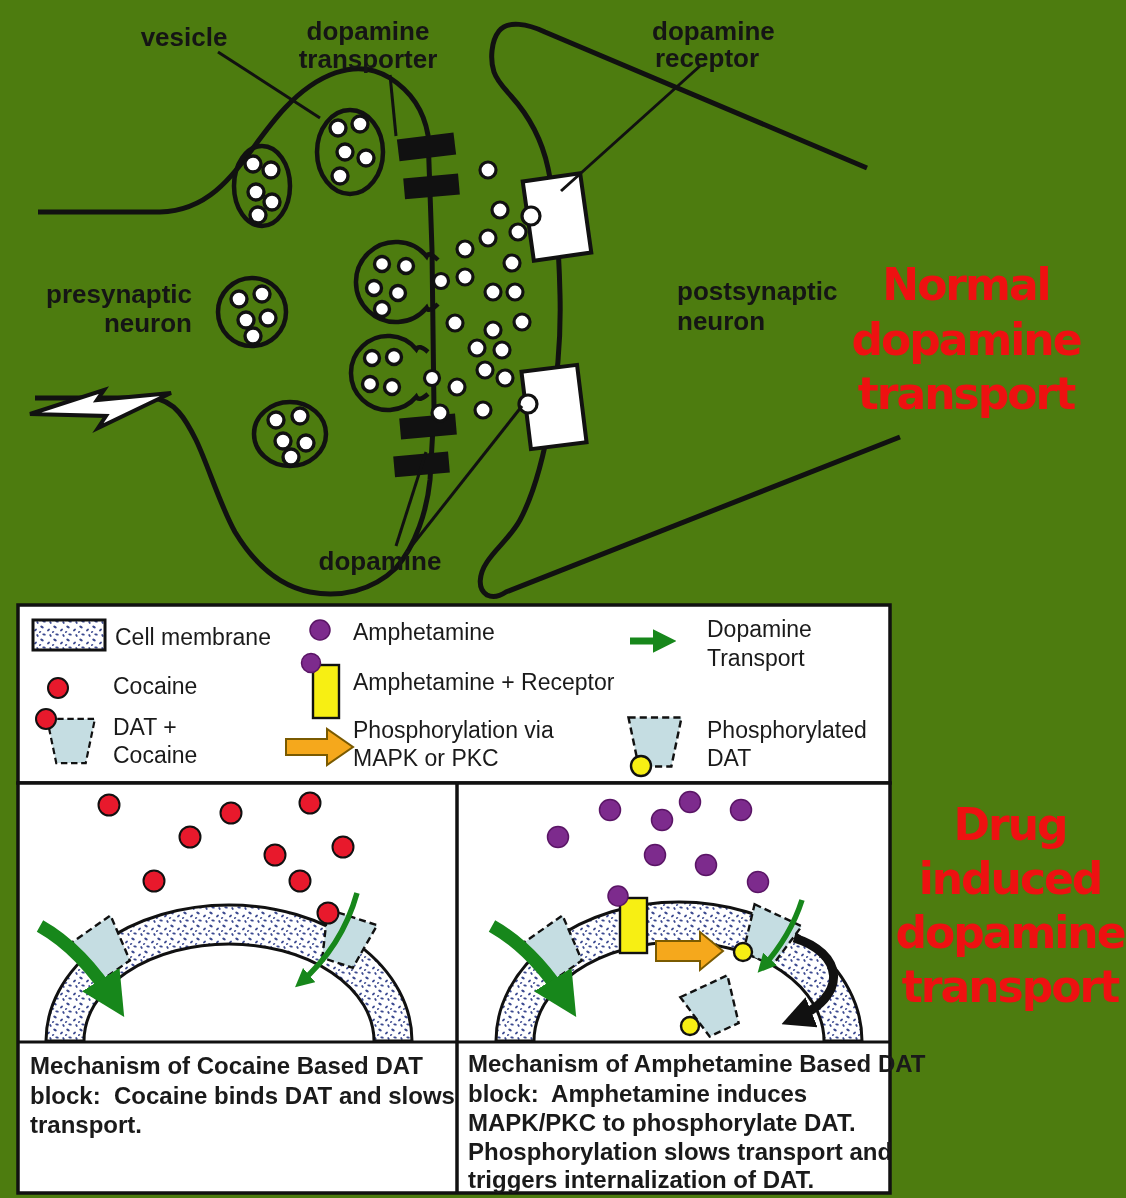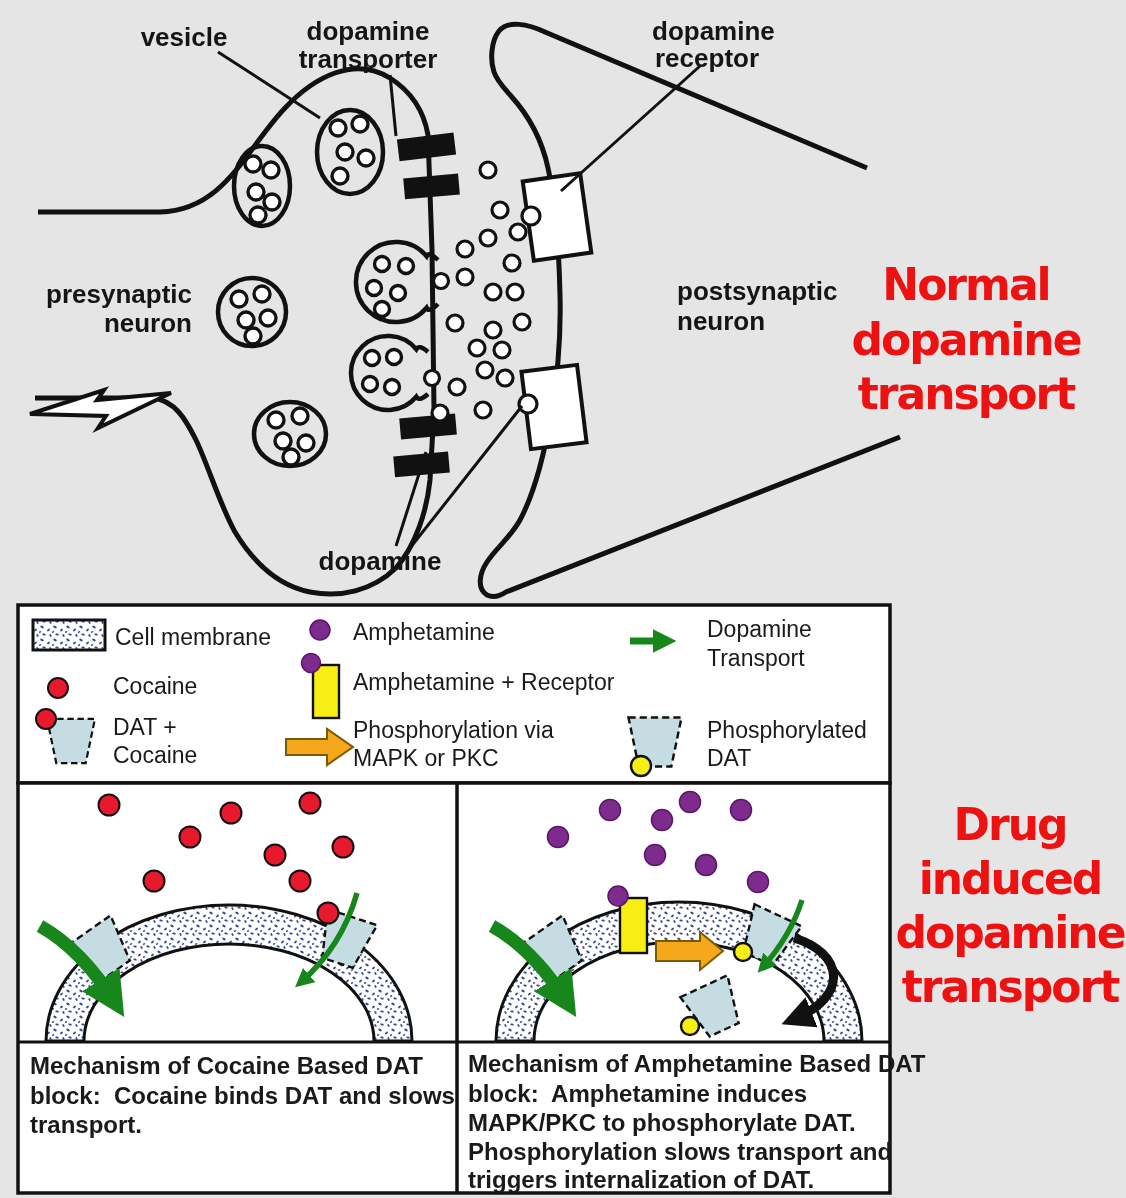--- a/index.html
+++ b/index.html
@@ -1,16 +1,16 @@
 <!DOCTYPE html>
 <html><head>
 <meta charset="utf-8">
 <style>
   html,body{margin:0;padding:0;background:#fff;}
-  .stage{position:relative;width:1126px;height:1198px;background:#e5e5e5;overflow:hidden;}
+  .stage{position:relative;width:1126px;height:1198px;background:#4d7c0f;overflow:hidden;}
   svg{position:absolute;left:0;top:0;display:block;}
   .ink{stroke:#111;fill:none;}
   .lbl{font-family:"Liberation Sans",sans-serif;font-weight:bold;font-size:26px;fill:#151515;white-space:pre;}
   .leg{font-family:"Liberation Sans",sans-serif;font-size:23px;fill:#1a1a1a;white-space:pre;}
   .cap{font-family:"Liberation Sans",sans-serif;font-weight:bold;font-size:24px;fill:#1a1a1a;white-space:pre;}
   .red{font-family:"DejaVu Sans",sans-serif;font-weight:bold;font-size:44px;letter-spacing:-2px;fill:#ee1111;}
   .dot{fill:#fff;stroke:#111;stroke-width:3.2;}
   .vdot{fill:#fff;stroke:#111;stroke-width:3.4;}
   .coc{fill:#e8192c;stroke:#111;stroke-width:2;}
   .amp{fill:#7d2b8d;stroke:#5a1566;stroke-width:1.5;}

